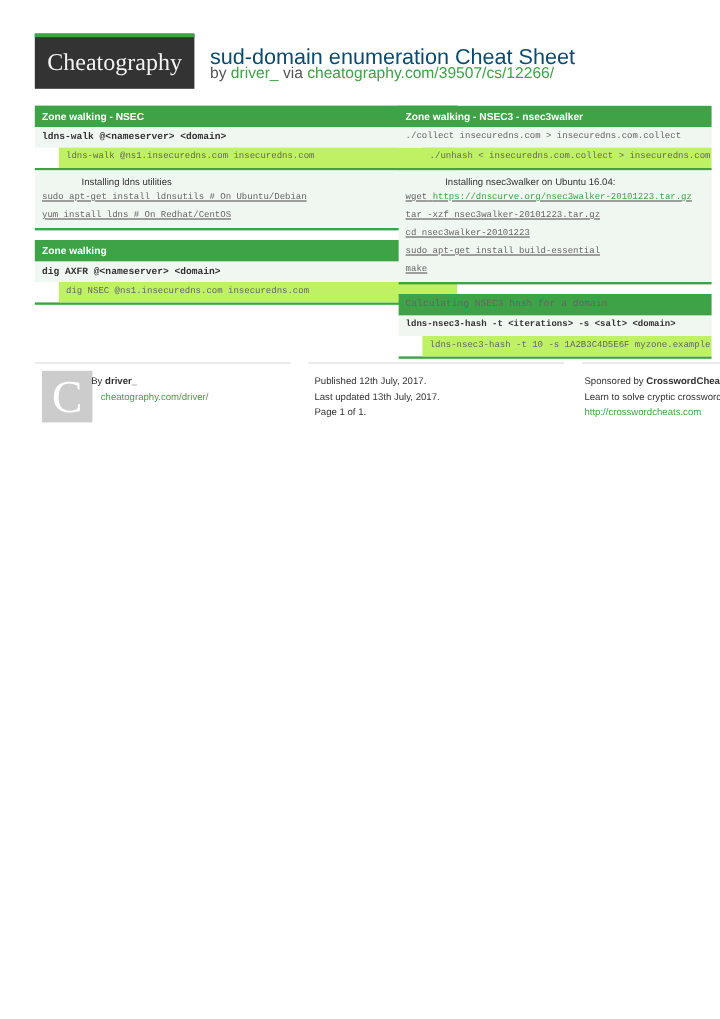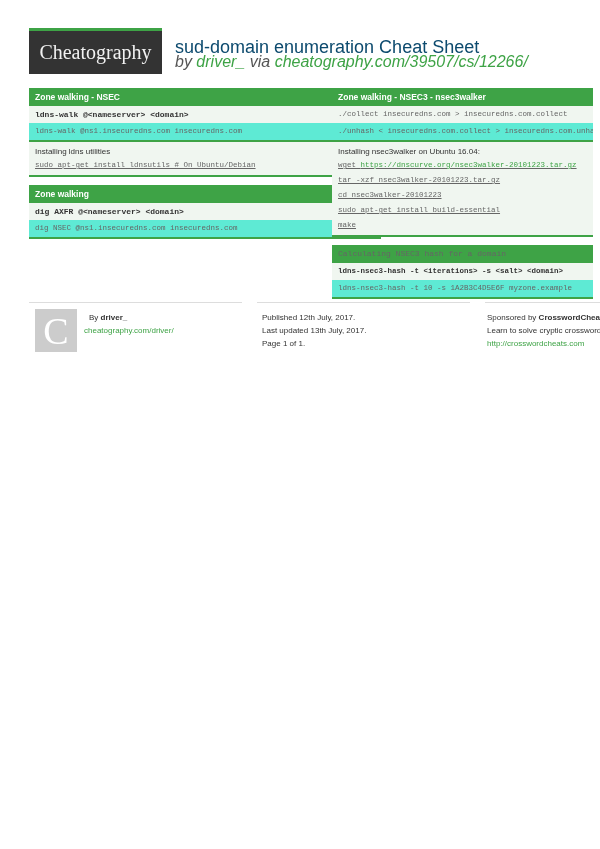--- a/index.html
+++ b/index.html
@@ -1,36 +1,36 @@
 <!DOCTYPE html>
 <html><head>
 <meta charset="utf-8">
 <style>
   html, body { margin: 0; padding: 0; background: #ffffff; }
   body { width: 600px; height: 849px; position: relative; overflow: hidden; font-family: "Liberation Sans", sans-serif; color: #333; }
   .logo { position: absolute; left: 29px; top: 28px; width: 133px; height: 46px; background: #333333; border-top: 3px solid #3ea346; box-sizing: border-box; color: #f2f2f2; font-family: "Liberation Serif", serif; font-size: 20px; display: flex; align-items: center; justify-content: center; }
   .title { position: absolute; left: 175px; top: 37px; font-size: 18px; color: #0c4a6e; }
-  .byline { position: absolute; left: 175px; top: 53px; font-size: 16px; color: #555; font-style: italic; }
+  .byline { position: absolute; left: 175px; top: 53px; font-size: 13px; color: #555; }
   .byline a { color: #3ea346; text-decoration: none; }
   .col { position: absolute; top: 88px; }
   .col-left { left: 29px; width: 352px; }
   .col-right { left: 332px; width: 261px; overflow: hidden; }
   .col-right .inner { width: 300px; }
   .block { border-bottom: 2px solid #3ea346; margin-bottom: 8px; }
   .hdr { background: #3ea346; color: #fff; font-size: 8.5px; font-weight: bold; padding: 0 6px; height: 18px; line-height: 18px; }
   .hdr.mono { font-family: "Liberation Mono", monospace; font-weight: normal; font-size: 8px; }
   .row { font-size: 8px; padding: 0 6px; line-height: 17px; white-space: nowrap; overflow: hidden; font-family: Liberation Mono, monospace; }
   .row.alt { background: #f0f6f0; }
-  .row.white { background: #5eead4; }
+  .row.white { background: #bef264; margin-left: 20px; }
   .row.bold { font-weight: bold; color: #333; }
   .row.bold.mono { font-family: "Liberation Mono", monospace; }
   .mono { font-family: "Liberation Mono", monospace; color: #666; font-size: 7.5px; }
   .sep { border-top: 2px solid #3ea346; }
   .multi { background: #f0f6f0; padding: 3px 6px 2px; }
-  .multi .label { font-size: 8px; color: #333; line-height: 13px; }
+  .multi .label { font-size: 8px; color: #333; line-height: 13px; margin-left: 33px; }
   .multi .code { font-family: "Liberation Mono", monospace; font-size: 7.5px; color: #666; line-height: 15px; white-space: nowrap; text-decoration: underline; }
   .multi .code .link { color: #3ea346; }
   .foot-line { position: absolute; top: 302px; height: 1px; background: #ddd; }
   .avatar { position: absolute; left: 35px; top: 309px; width: 42px; height: 43px; background: #cccccc; color: #fff; font-family: "Liberation Serif", serif; font-size: 38px; display: flex; align-items: center; justify-content: center; }
   .ftext { position: absolute; font-size: 8px; line-height: 13px; color: #333; white-space: nowrap; }
   .ftext b { color: #333; }
 </style>
 </head>
 <body>
 
@@ -45,20 +45,21 @@
 
 <div class="col col-left">
   <div class="block">
     <div class="hdr">Zone walking - NSEC</div>
     <div class="row alt bold">ldns-walk @&lt;nameserver&gt; &lt;domain&gt;</div>
     <div class="row white mono">ldns-walk @ns1.insecuredns.com insecuredns.com</div>
     <div class="sep"></div>
     <div class="multi">
       <div class="label">Installing ldns utilities</div>
       <div class="code">sudo apt-get install ldnsutils # On Ubuntu/Debian</div>
+      <div class="code">yum install ldns # On Redhat/CentOS</div>
     </div>
   </div>
 
   <div class="block">
     <div class="hdr">Zone walking</div>
     <div class="row alt bold">dig AXFR @&lt;nameserver&gt; &lt;domain&gt;</div>
     <div class="row white mono">dig NSEC @ns1.insecuredns.com insecuredns.com</div>
   </div>
 </div>
 
@@ -85,21 +86,21 @@
       <div class="row white mono">ldns-nsec3-hash -t 10 -s 1A2B3C4D5E6F myzone.example</div>
     </div>
   </div>
 </div>
 
 <div class="foot-line" style="left:29px;width:213px"></div>
 <div class="foot-line" style="left:257px;width:213px"></div>
 <div class="foot-line" style="left:485px;width:115px"></div>
 
 <div class="avatar">C</div>
-<div class="ftext" style="left:89px;top:311px">
+<div class="ftext" style="left:76px;top:311px">
   <span>By</span>
   <b>driver_</b>
 </div>
 <div class="ftext g" style="left:84px;top:324px;color:#3ea346">cheatography.com/driver/</div>
 
 <div class="ftext" style="left:262px;top:311px">Published 12th July, 2017.</div>
 <div class="ftext" style="left:262px;top:324px">Last updated 13th July, 2017.</div>
 <div class="ftext" style="left:262px;top:337px">Page 1 of 1.</div>
 
 <div style="position:absolute;left:487px;top:309px;width:113px;height:45px;overflow:hidden">

